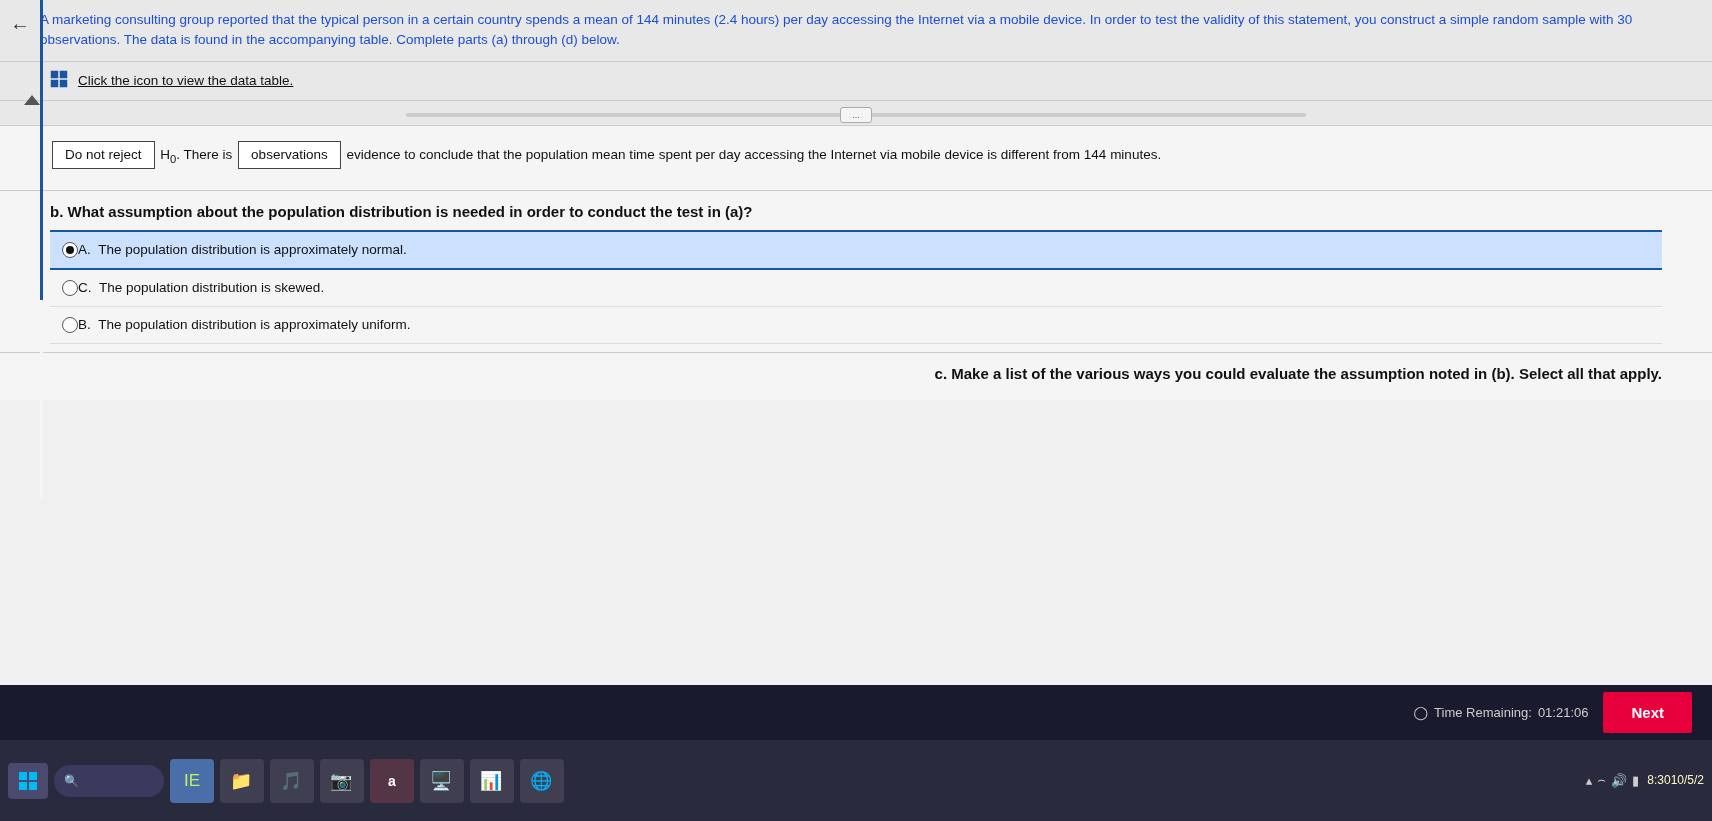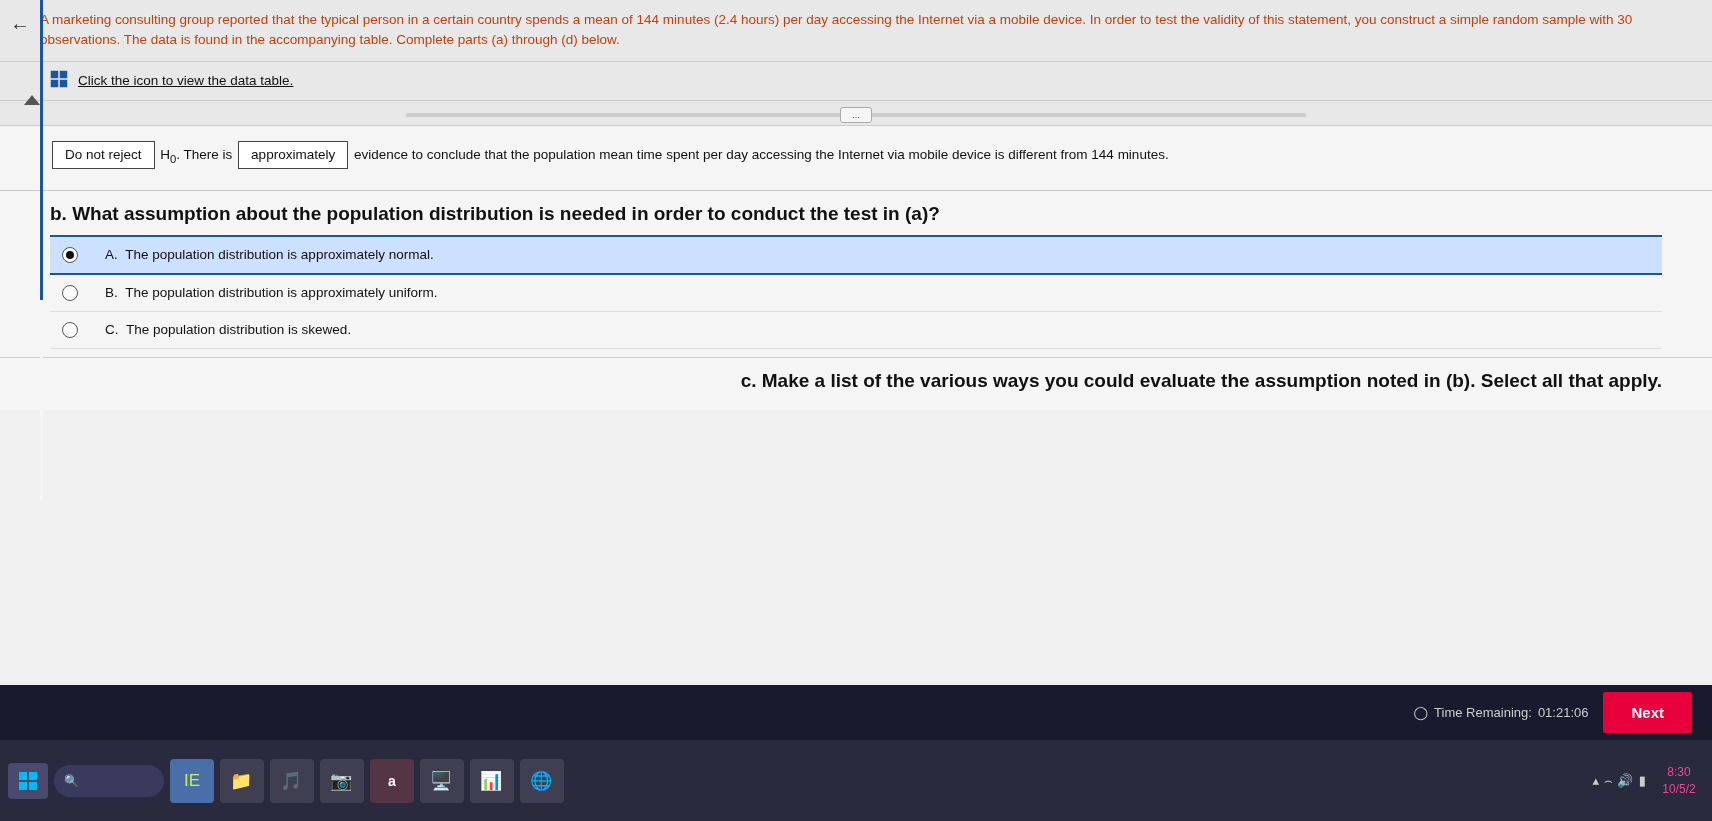--- a/index.html
+++ b/index.html
@@ -33,21 +33,21 @@
     .back-arrow {
       font-size: 20px;
       color: #333;
       cursor: pointer;
       margin-top: 2px;
       flex-shrink: 0;
     }
 
     .question-text {
       font-size: 13.5px;
-      color: #c2410c;
+      color: #1d4ed8;
       line-height: 1.5;
       flex: 1;
     }
 
     .data-table-link {
       display: flex;
       align-items: center;
       gap: 10px;
       padding: 8px 15px 8px 50px;
       background: #e8e8e8;
@@ -127,35 +127,35 @@
       margin: 0 2px;
     }
 
     .part-b {
       padding: 12px 50px 8px 50px;
       background: #f5f5f5;
       border-bottom: 1px solid #ccc;
     }
 
     .part-label {
-      font-size: 19px;
+      font-size: 15px;
       font-weight: bold;
       color: #111;
       margin-bottom: 10px;
     }
 
     .options-list {
       display: flex;
       flex-direction: column;
       gap: 0;
     }
 
     .option-item {
       display: flex;
-      gap: 27px;
+      gap: 0;
       padding: 10px 12px;
       font-size: 13.5px;
       color: #111;
       cursor: pointer;
       border: none;
       background: transparent;
       border-bottom: 1px solid #ddd;
     }
 
     .option-item.selected {
@@ -323,23 +323,23 @@
     .sys-icons {
       display: flex;
       align-items: center;
       gap: 5px;
       color: #ccc;
       font-size: 13px;
     }
 
     .clock-area {
       display: flex;
-      flex-direction: column;
-      align-items: center;
-      color: #ec4899;
+      flex-direction: row;
+      align-items: center;
+      color: #fef9c3;
       font-size: 12px;
       line-height: 1.4;
       min-width: 50px;
     }
   </style>
 </head>
 <body>
 
 <div class="main-content">
 
@@ -371,42 +371,42 @@
           <span>...</span>
         </div>
       </div>
     </div>
   </div>
 
   <div class="answer-section">
     <div class="conclusion-text">
       <span class="inline-box">Do not reject</span>
       <span> H<sub>0</sub>. There is </span>
-      <span class="inline-box">approximately</span>
+      <span class="inline-box">observations</span>
       <span>evidence to conclude that the population mean time spent per day accessing the Internet via mobile device is different from 144 minutes.</span>
     </div>
   </div>
 
   <div class="part-b">
     <div class="part-label">b. What assumption about the population distribution is needed in order to conduct the test in (a)?</div>
     <div class="options-list">
 
       <div class="option-item selected">
         <div class="radio-circle filled"></div>
         <span>A.&nbsp;&nbsp;The population distribution is approximately normal.</span>
       </div>
 
       <div class="option-item">
         <div class="radio-circle"></div>
-        <span>B.&nbsp;&nbsp;The population distribution is approximately uniform.</span>
+        <span>C.&nbsp;&nbsp;The population distribution is skewed.</span>
       </div>
 
       <div class="option-item">
         <div class="radio-circle"></div>
-        <span>C.&nbsp;&nbsp;The population distribution is skewed.</span>
+        <span>B.&nbsp;&nbsp;The population distribution is approximately uniform.</span>
       </div>
 
     </div>
   </div>
 
   <div class="part-c">
     <div class="part-label">c. Make a list of the various ways you could evaluate the assumption noted in (b). Select all that apply.</div>
     <div class="checkbox-options">
 
 

